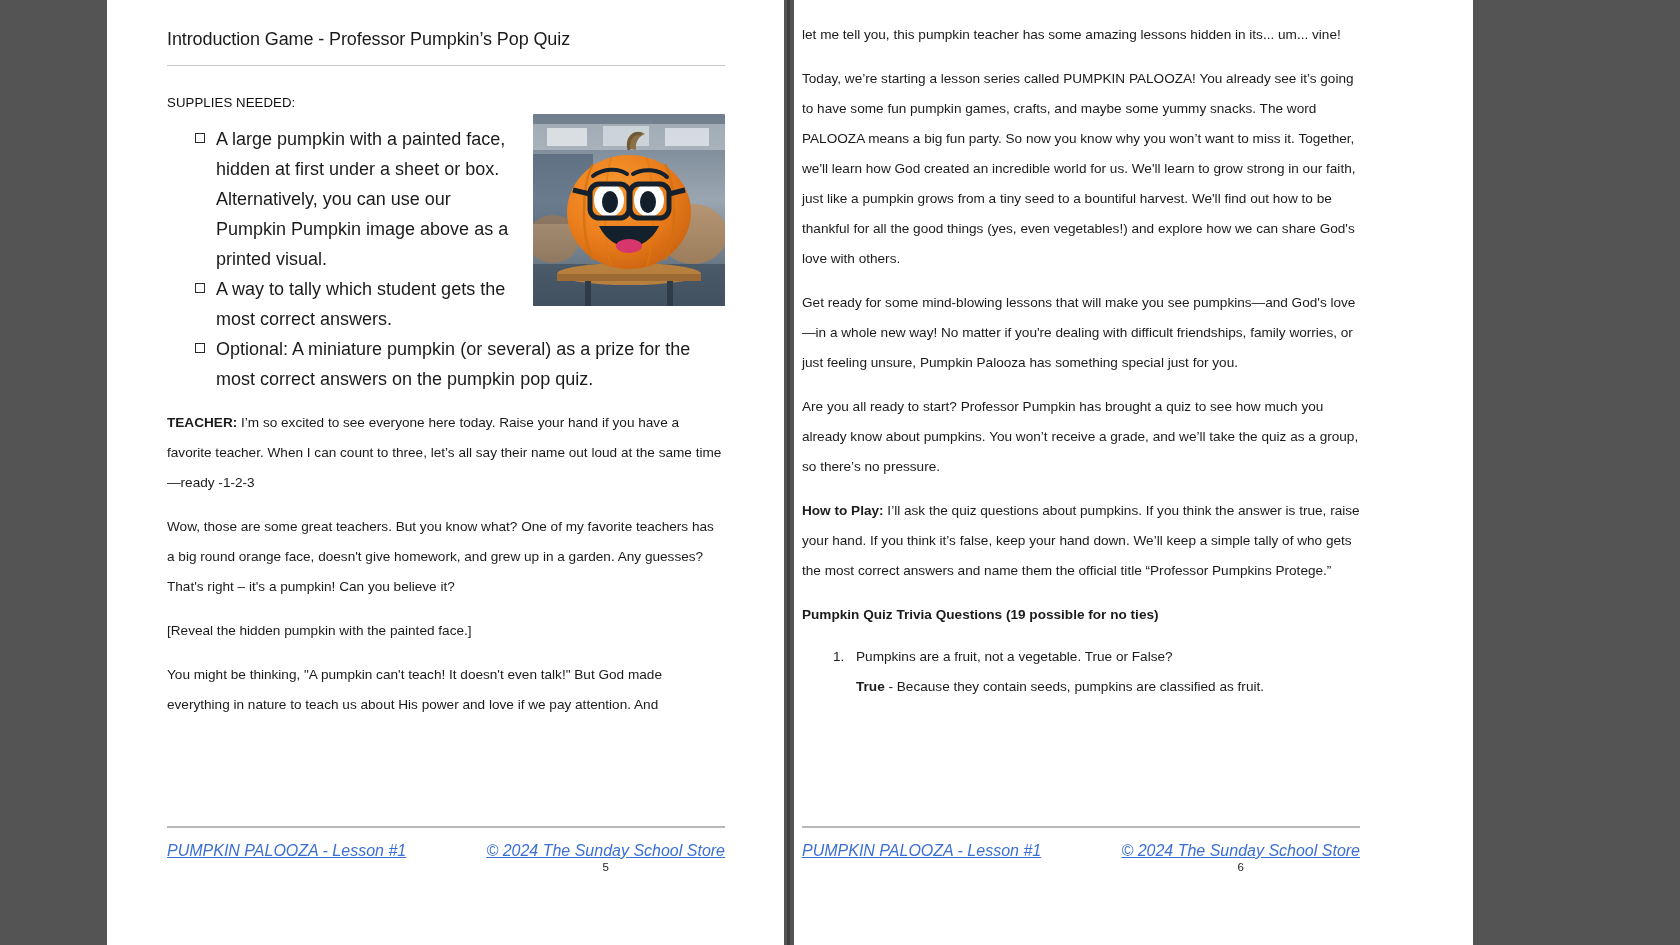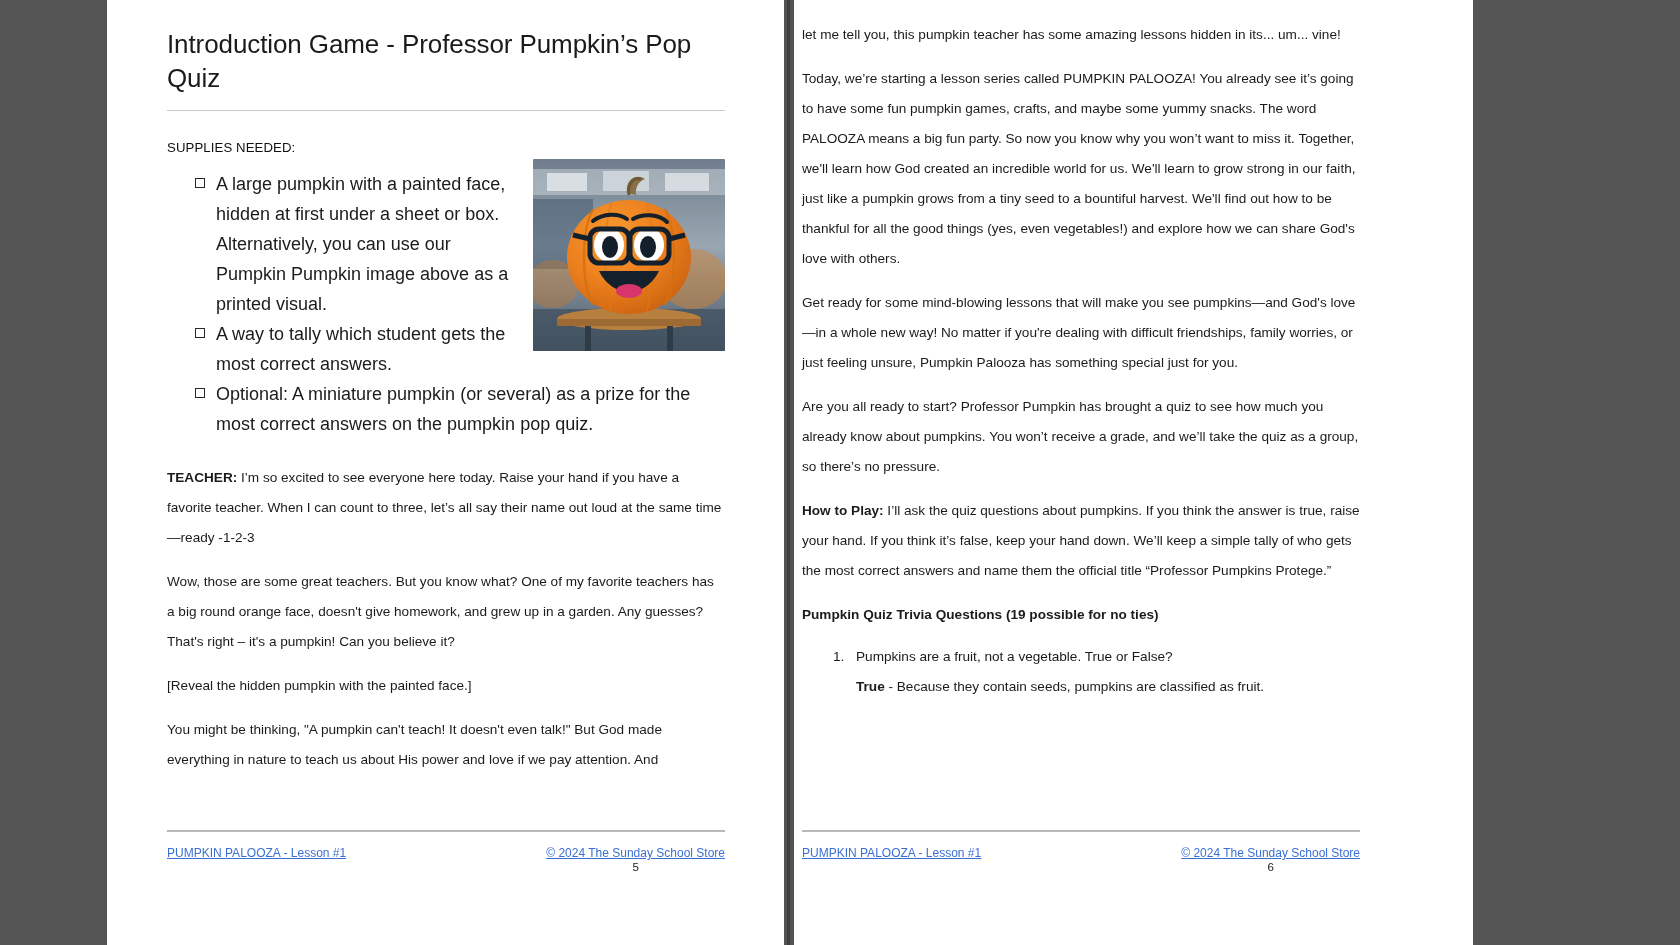--- a/index.html
+++ b/index.html
@@ -69,21 +69,21 @@
     left: 60px;
     width: 558px;
   }
   .page-right .page-body {
     left: 8px;
     width: 558px;
   }
 
   
   .doc-title {
-    font-size: 26px;
+    font-size: 18px;
     font-weight: 400;
     color: #1b1b1b;
     letter-spacing: -0.1px;
     margin: 0;
     padding-top: 28px;
     line-height: 1.3;
   }
   .title-rule {
     height: 1px;
     background: #c9c9c9;
@@ -176,24 +176,25 @@
     background: #b8b8b8;
     width: 100%;
   }
   .footer-row {
     display: flex;
     justify-content: space-between;
     align-items: flex-start;
     margin-top: 14px;
   }
   .footer-link {
-    font-size: 12px;
+    font-size: 16px;
     color: #3b6fd4;
     text-decoration: underline;
     white-space: nowrap;
+    font-style: italic;
   }
   .footer-right {
     display: flex;
     flex-direction: column;
     align-items: center;
     justify-content: space-between;
   }
   .page-number {
     font-size: 11.5px;
     color: #1b1b1b;
@@ -279,21 +280,21 @@
           <li>
             <span class="cbox"></span>
             <span>A way to tally which student gets the most correct answers.</span>
           </li>
           <li>
             <span class="cbox"></span>
             <span>Optional: A miniature pumpkin (or several) as a prize for the most correct answers on the pumpkin pop quiz.</span>
           </li>
         </ul>
 
-        <p class="body" style="margin-top:24px;"><span class="bold">TEACHER:</span><span> I’m so excited to see everyone here today. Raise your hand if you have a favorite teacher. When I can count to three, let’s all say their name out loud at the same time—ready -1-2-3</span></p>
+        <p class="body" style="margin-top:14px;"><span class="bold">TEACHER:</span><span> I’m so excited to see everyone here today. Raise your hand if you have a favorite teacher. When I can count to three, let’s all say their name out loud at the same time—ready -1-2-3</span></p>
 
 
         <p class="body">Wow, those are some great teachers. But you know what?  One of my favorite teachers has a big round orange face, doesn't give homework, and grew up in a garden. Any guesses? That's right – it's a pumpkin! Can you believe it?</p>
 
         <p class="body indent">[Reveal the hidden pumpkin with the painted face.]</p>
 
         <p class="body">You might be thinking, "A pumpkin can't teach! It doesn't even talk!" But God made everything in nature to teach us about His power and love if we pay attention. And</p>
       </div>
 
       <div class="page-footer">

